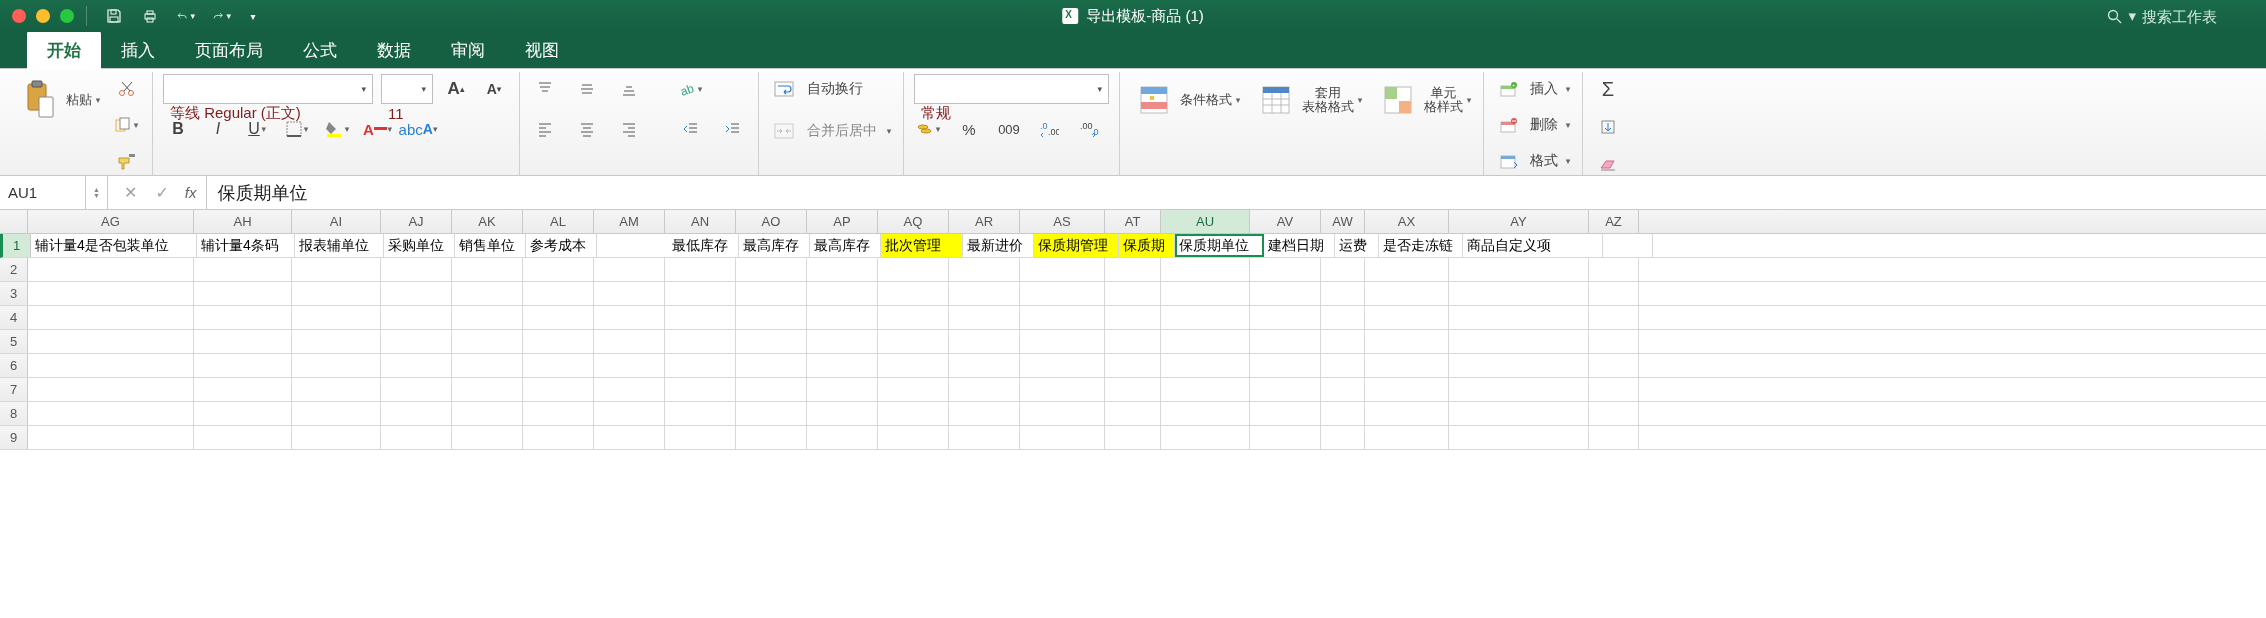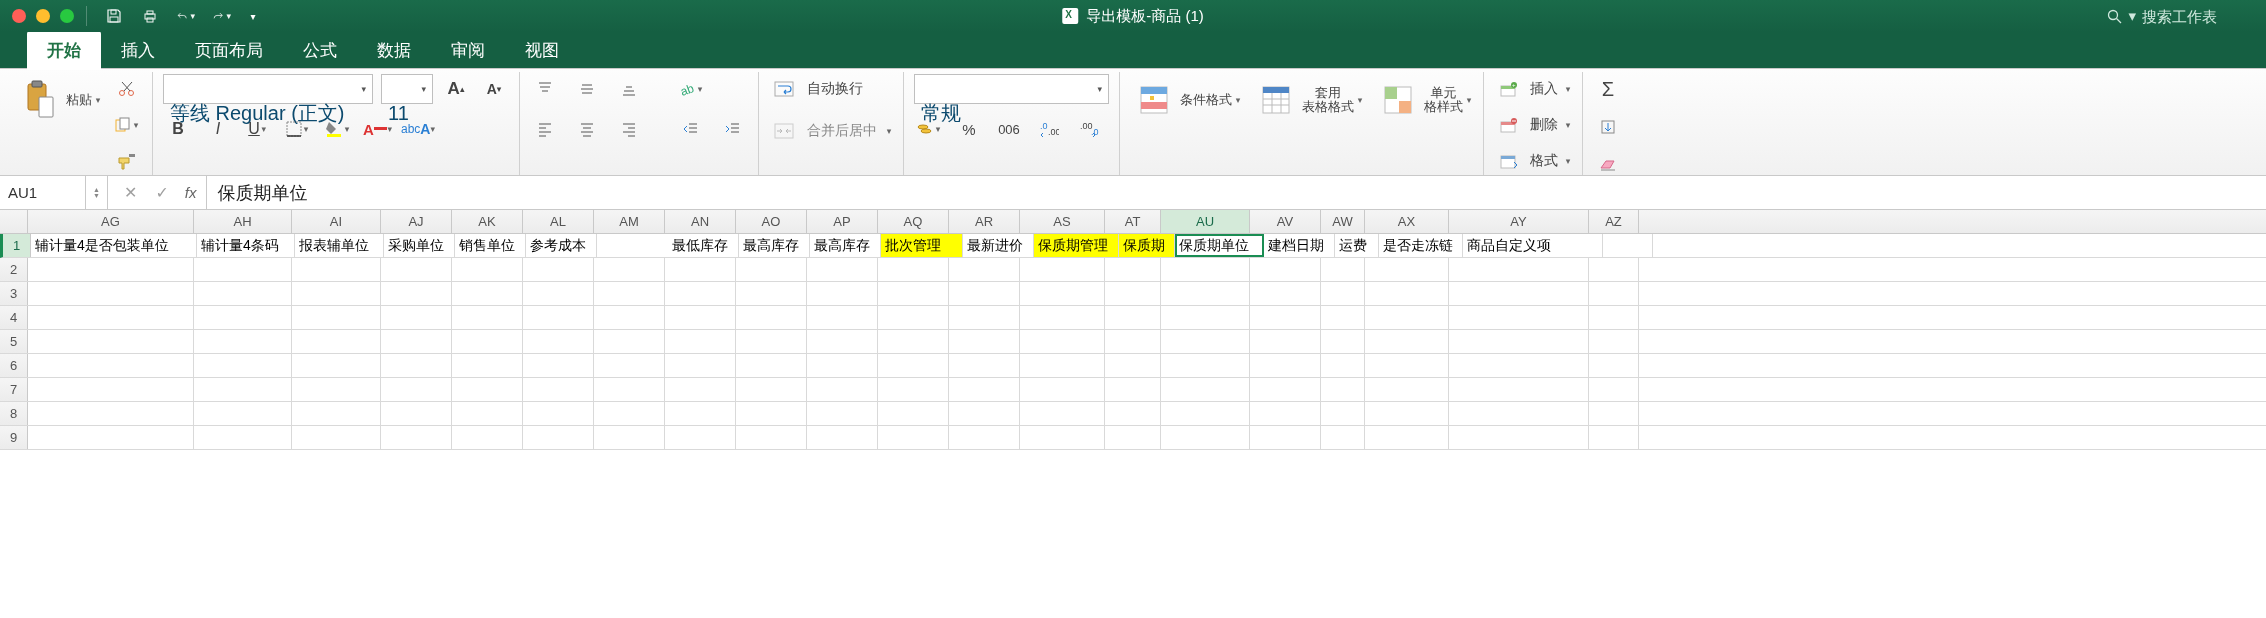--- a/index.html
+++ b/index.html
@@ -30,21 +30,21 @@
   .group { border-right:1px solid #d0d0d0; padding:2px 10px 0; display:flex; flex-direction:column; justify-content:flex-start; }
   .group:last-child { border-right:none; }
   .btncol { display:flex; flex-direction:row; align-items:center; gap:2px; }
   .big { width:48px; height:52px; display:flex; align-items:center; justify-content:center; cursor:pointer; border-radius:3px; }
   .lbl { font-size:13px; color:#444; text-align:center; line-height:1.1; }
   .row { display:flex; align-items:center; gap:6px; }
   .tool { width:30px; height:30px; display:flex; align-items:center; justify-content:center; cursor:pointer; border-radius:3px; }
   .chev { width:8px; display:inline-flex; justify-content:center; color:#666; font-size:9px; cursor:pointer; }
   .selbox { height:30px; border:1px solid #bfbfbf; background:#fff; display:flex; align-items:center; padding:0 6px; cursor:pointer; }
   .selbox.font { width:210px; } .selbox.size{width:52px;}
-  .selbox .txt { flex:1; font-size:20px; color:#0c4a6e;margin-top:48px; }
+  .selbox .txt { flex:1; font-size:15px; color:#7f1d1d;margin-top:48px; }
   .selbox .dd { font-size:9px; color:#555; }
   .ribtxt { font-size:14px; color:#888; }
   .ribtxt.dark { color:#444; }
   .wide { width:195px; }
 
   
   .fbar { height:34px; border-bottom:1px solid #c9c9c9; display:flex; align-items:center; background:#fff; }
   .namebox { width:86px; height:100%; border-right:1px solid #c9c9c9; display:flex; align-items:center; padding:0 8px; font-size:15px; color:#333; }
   .nbarrow { width:22px; height:100%; border-right:1px solid #c9c9c9; display:flex; flex-direction:column; align-items:center; justify-content:center; cursor:pointer; }
   .nbarrow span { font-size:7px; color:#888; line-height:6px; }
@@ -218,21 +218,21 @@
             <rect x="2" y="14" width="14" height="3" fill="#ffff00"></rect>
           </svg>
           <span class="chev">▾</span>
         </div>
       <div class="tool">
           <span style="font-size:15px;font-weight:bold;color:#d33;">A</span>
           <div style="width:16px;height:3px;background:#d33;margin-top:-2px;"></div>
           <span class="chev">▾</span>
         </div>
       <div class="tool">
-          <span style="font-size:12px;color:#2a7fd4;">abc</span>
+          <span style="font-size:15px;color:#2a7fd4;">abc</span>
           <div style="font-size:14px;font-weight:bold;color:#2a7fd4;">A</div>
           <span class="chev">▾</span>
         </div>
     </div>
   </div>
 
   <div class="group">
     <div class="row" style="gap:12px;">
       <div class="tool">
           <svg width="16" height="16" viewBox="0 0 16 16">
@@ -342,21 +342,21 @@
           <svg width="18" height="16" viewBox="0 0 18 16">
             <ellipse cx="7" cy="6" rx="5" ry="2" fill="#f2c23a" stroke="#b88a1c"></ellipse>
             <ellipse cx="10" cy="10" rx="5" ry="2" fill="#f2c23a" stroke="#b88a1c"></ellipse>
           </svg>
           <span class="chev">▾</span>
         </div>
       <div class="tool">
           <span style="font-size:15px;color:#444;">%</span>
         </div>
       <div class="tool">
-          <span style="font-size:13px;color:#444;">006</span>
+          <span style="font-size:13px;color:#444;">009</span>
         </div>
       <div class="tool">
           <svg width="20" height="16" viewBox="0 0 20 16">
             <text x="1" y="8" font-size="9" fill="#2a7fd4">.0</text>
             <text x="9" y="14" font-size="9" fill="#444">.00</text>
             <path d="M4 12l-2 2 2 2" fill="none" stroke="#2a7fd4"></path>
           </svg>
         </div>
       <div class="tool">
           <svg width="20" height="16" viewBox="0 0 20 16">

